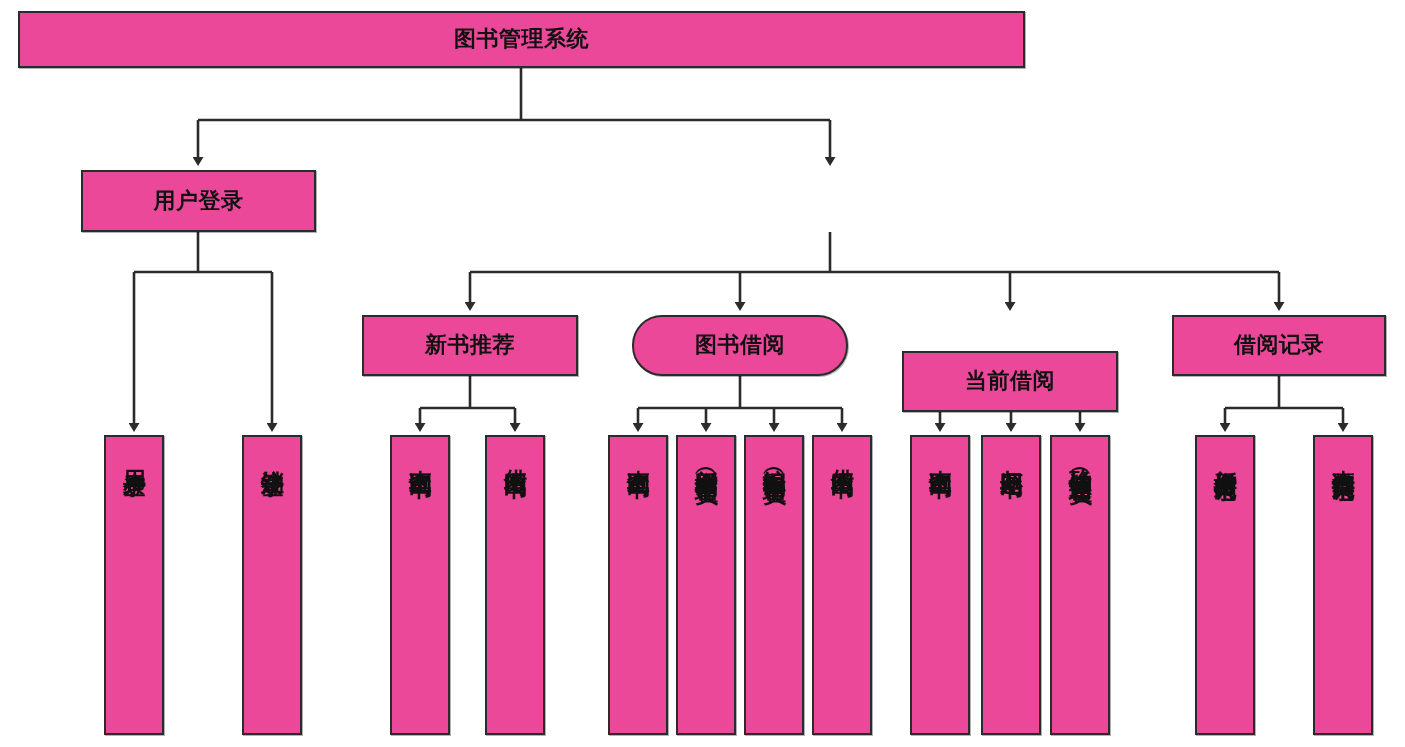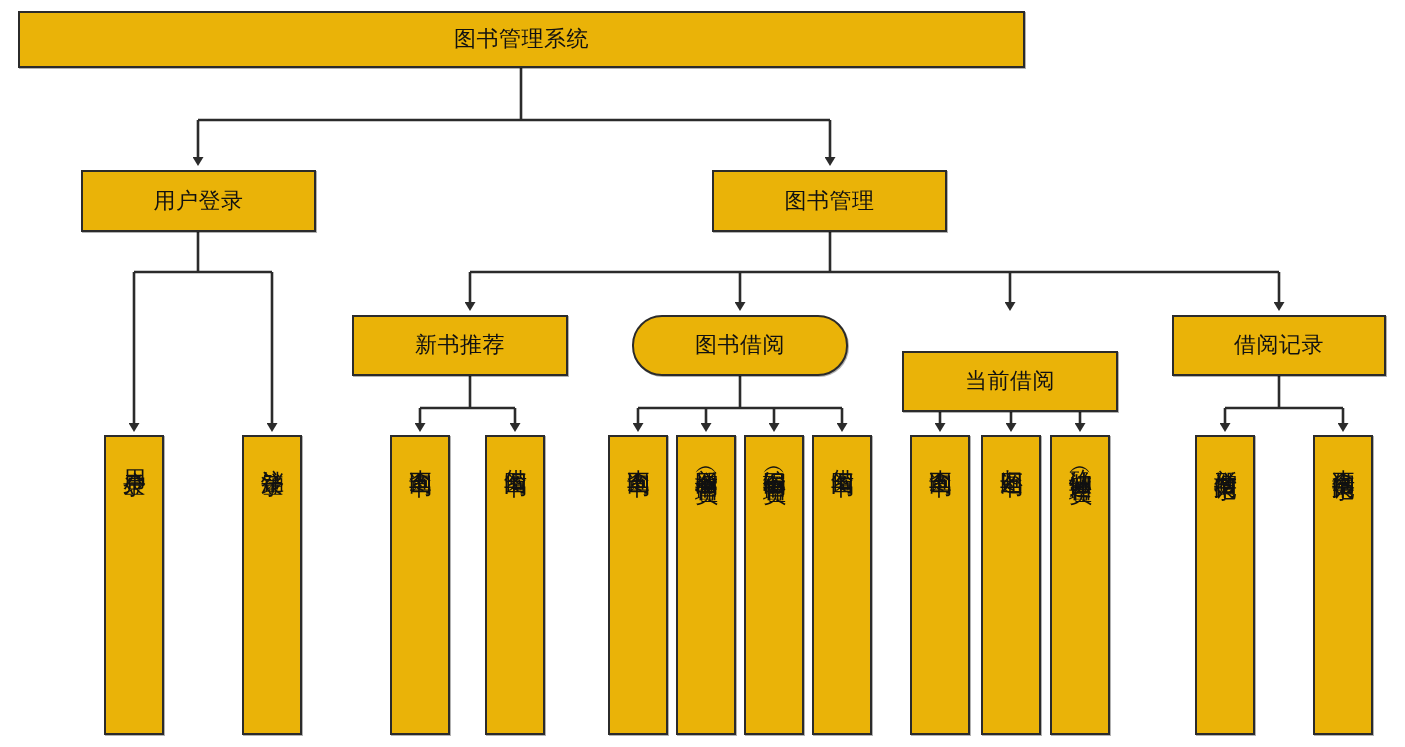--- a/index.html
+++ b/index.html
@@ -22,27 +22,28 @@
     position: absolute;
     left: 0;
     top: 0;
     width: 1405px;
     height: 747px;
     pointer-events: none;
   }
   .node {
     position: absolute;
     box-sizing: border-box;
-    background: #eab308;
+    background: #ec4899;
     border: 2px solid #2b2b2b;
     display: flex;
     align-items: center;
     justify-content: center;
     text-align: center;
     box-shadow: 1px 1px 0 rgba(0,0,0,0.30);
+    font-weight: bold;
   }
   .node .label {
     display: block;
     line-height: 1.28;
     letter-spacing: 0.5px;
     color: #111111;
   }
   .node.horizontal .label {
     font-size: 22px;
     writing-mode: horizontal-tb;
@@ -124,25 +125,22 @@
     </g>
   </svg>
 
   <div class="node horizontal" style="left:18px; top:11px; width:1007px; height:57px;">
     <span class="label">图书管理系统</span>
   </div>
 
   <div class="node horizontal" style="left:81px; top:170px; width:235px; height:62px;">
     <span class="label">用户登录</span>
   </div>
-  <div class="node horizontal" style="left:712px; top:170px; width:235px; height:62px;">
-    <span class="label">图书管理</span>
-  </div>
 
-  <div class="node horizontal" style="left:352px; top:315px; width:216px; height:61px;">
+  <div class="node horizontal" style="left:362px; top:315px; width:216px; height:61px;">
     <span class="label">新书推荐</span>
   </div>
   <div class="node horizontal" style="left:632px; top:315px; width:216px; height:61px;border-radius:30px;">
     <span class="label">图书借阅</span>
   </div>
   <div class="node horizontal" style="left:902px; top:315px; width:216px; height:61px;margin-top:36px;">
     <span class="label">当前借阅</span>
   </div>
   <div class="node horizontal" style="left:1172px; top:315px; width:214px; height:61px;">
     <span class="label">借阅记录</span>

